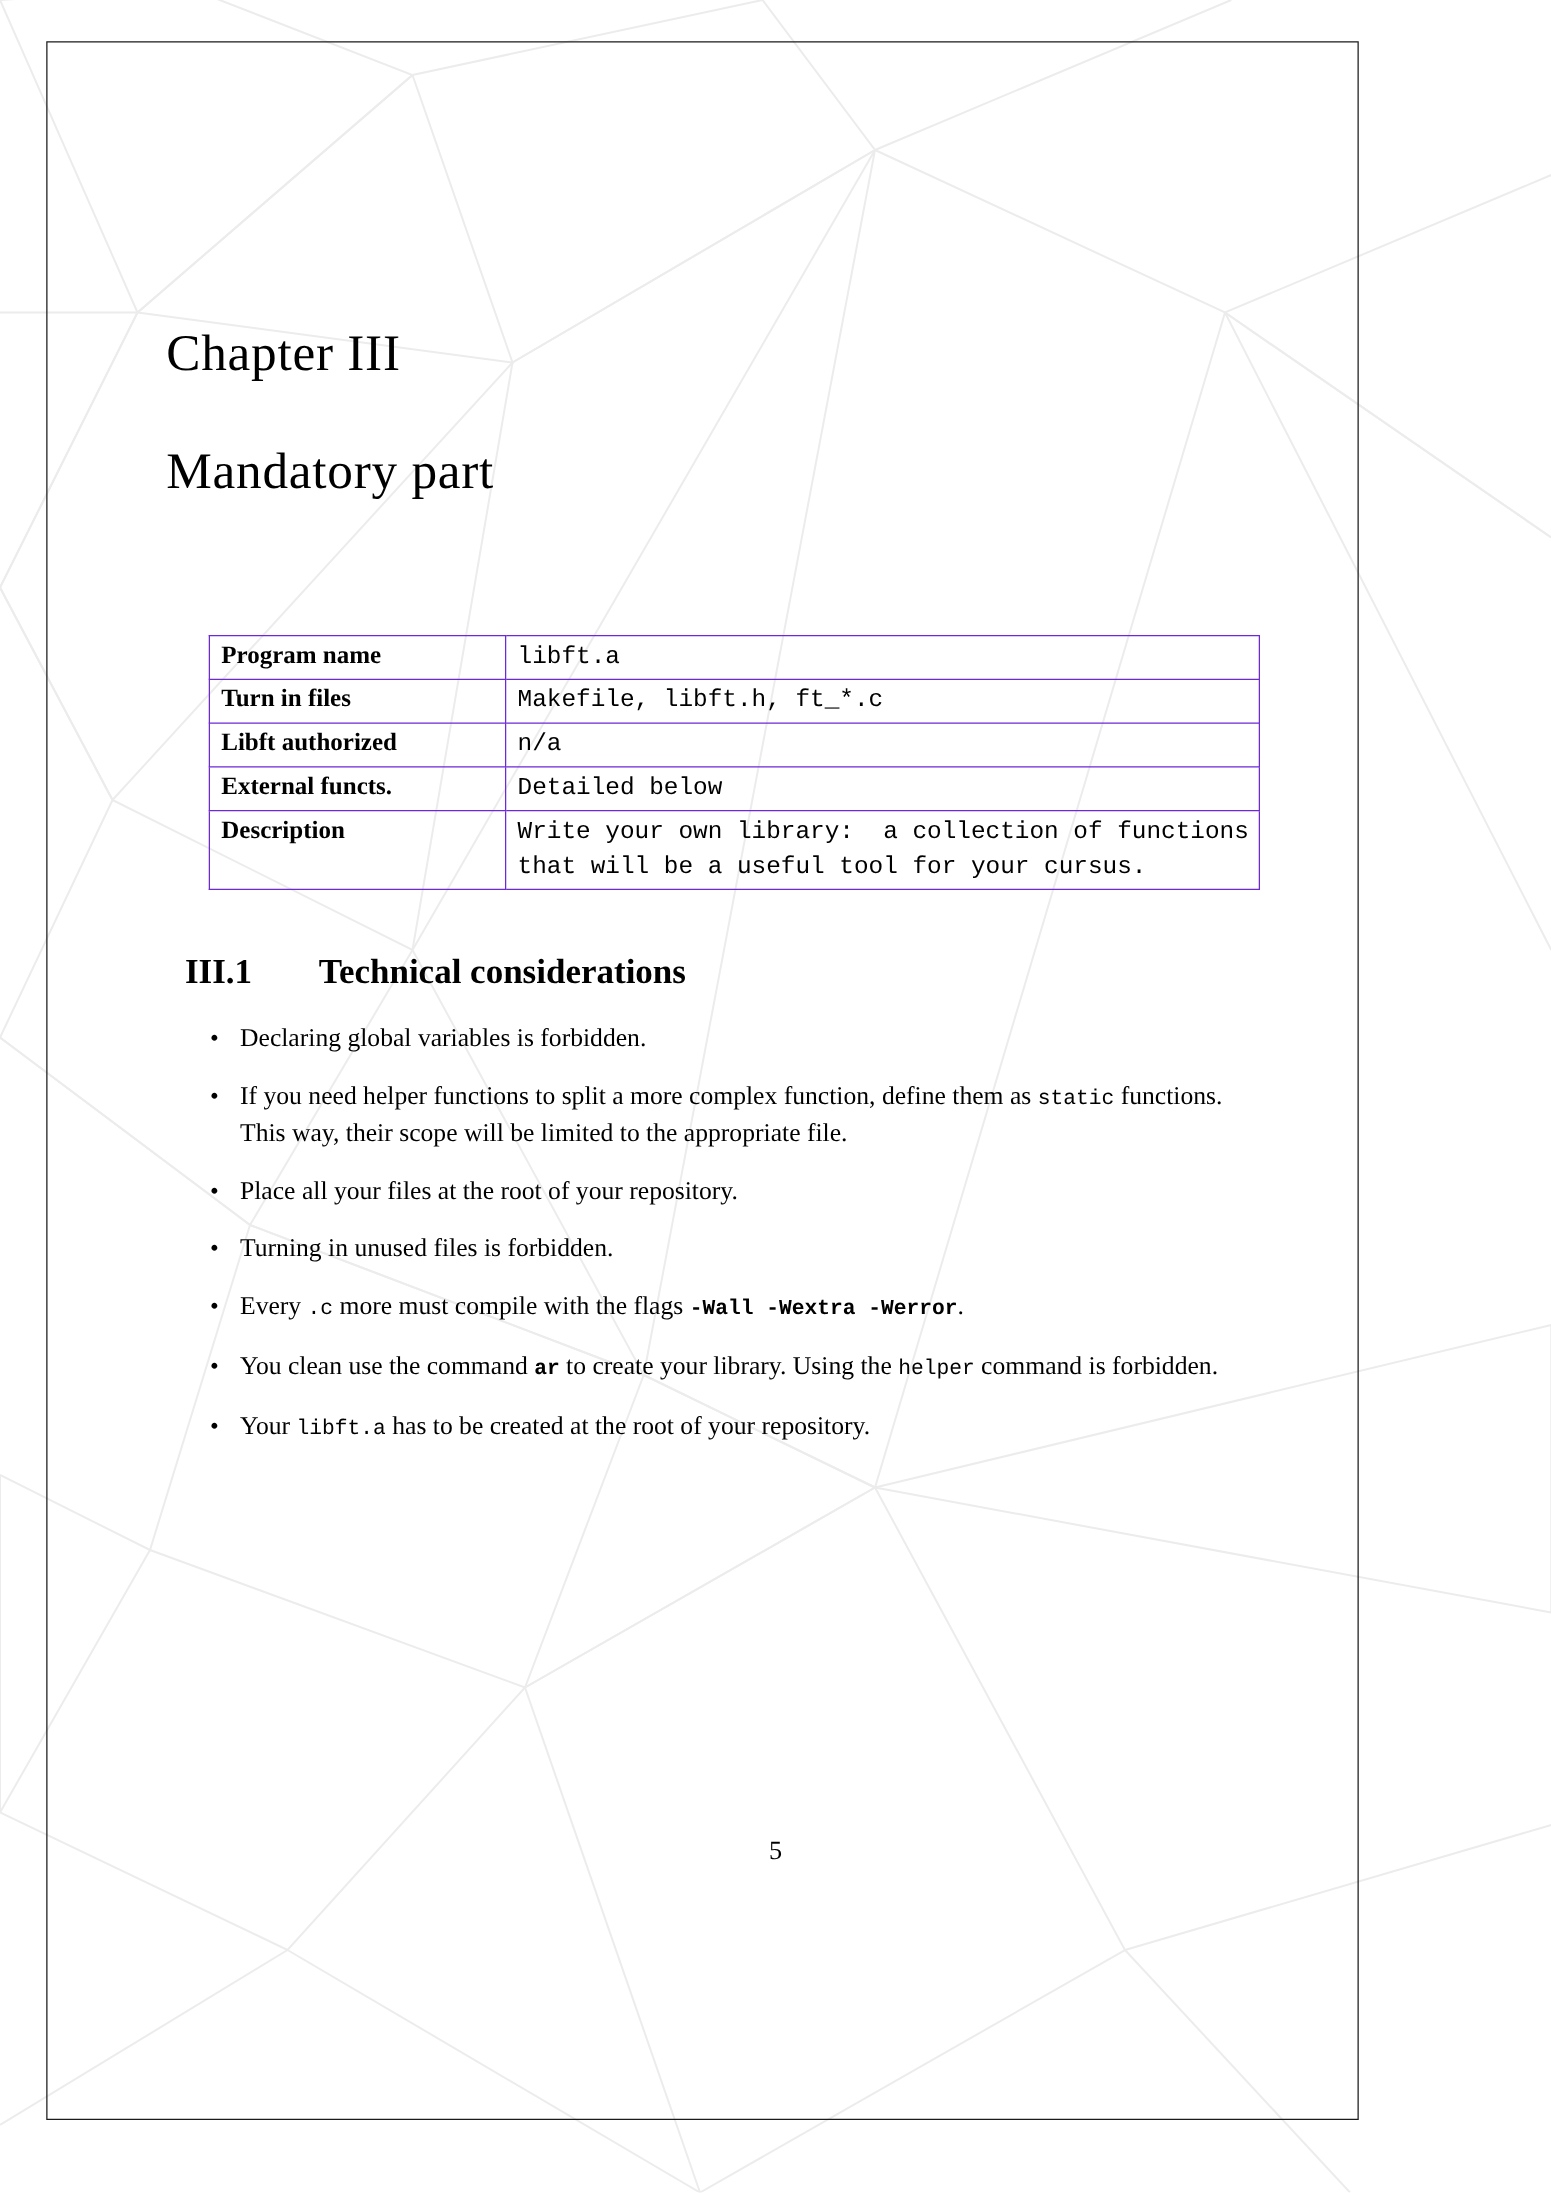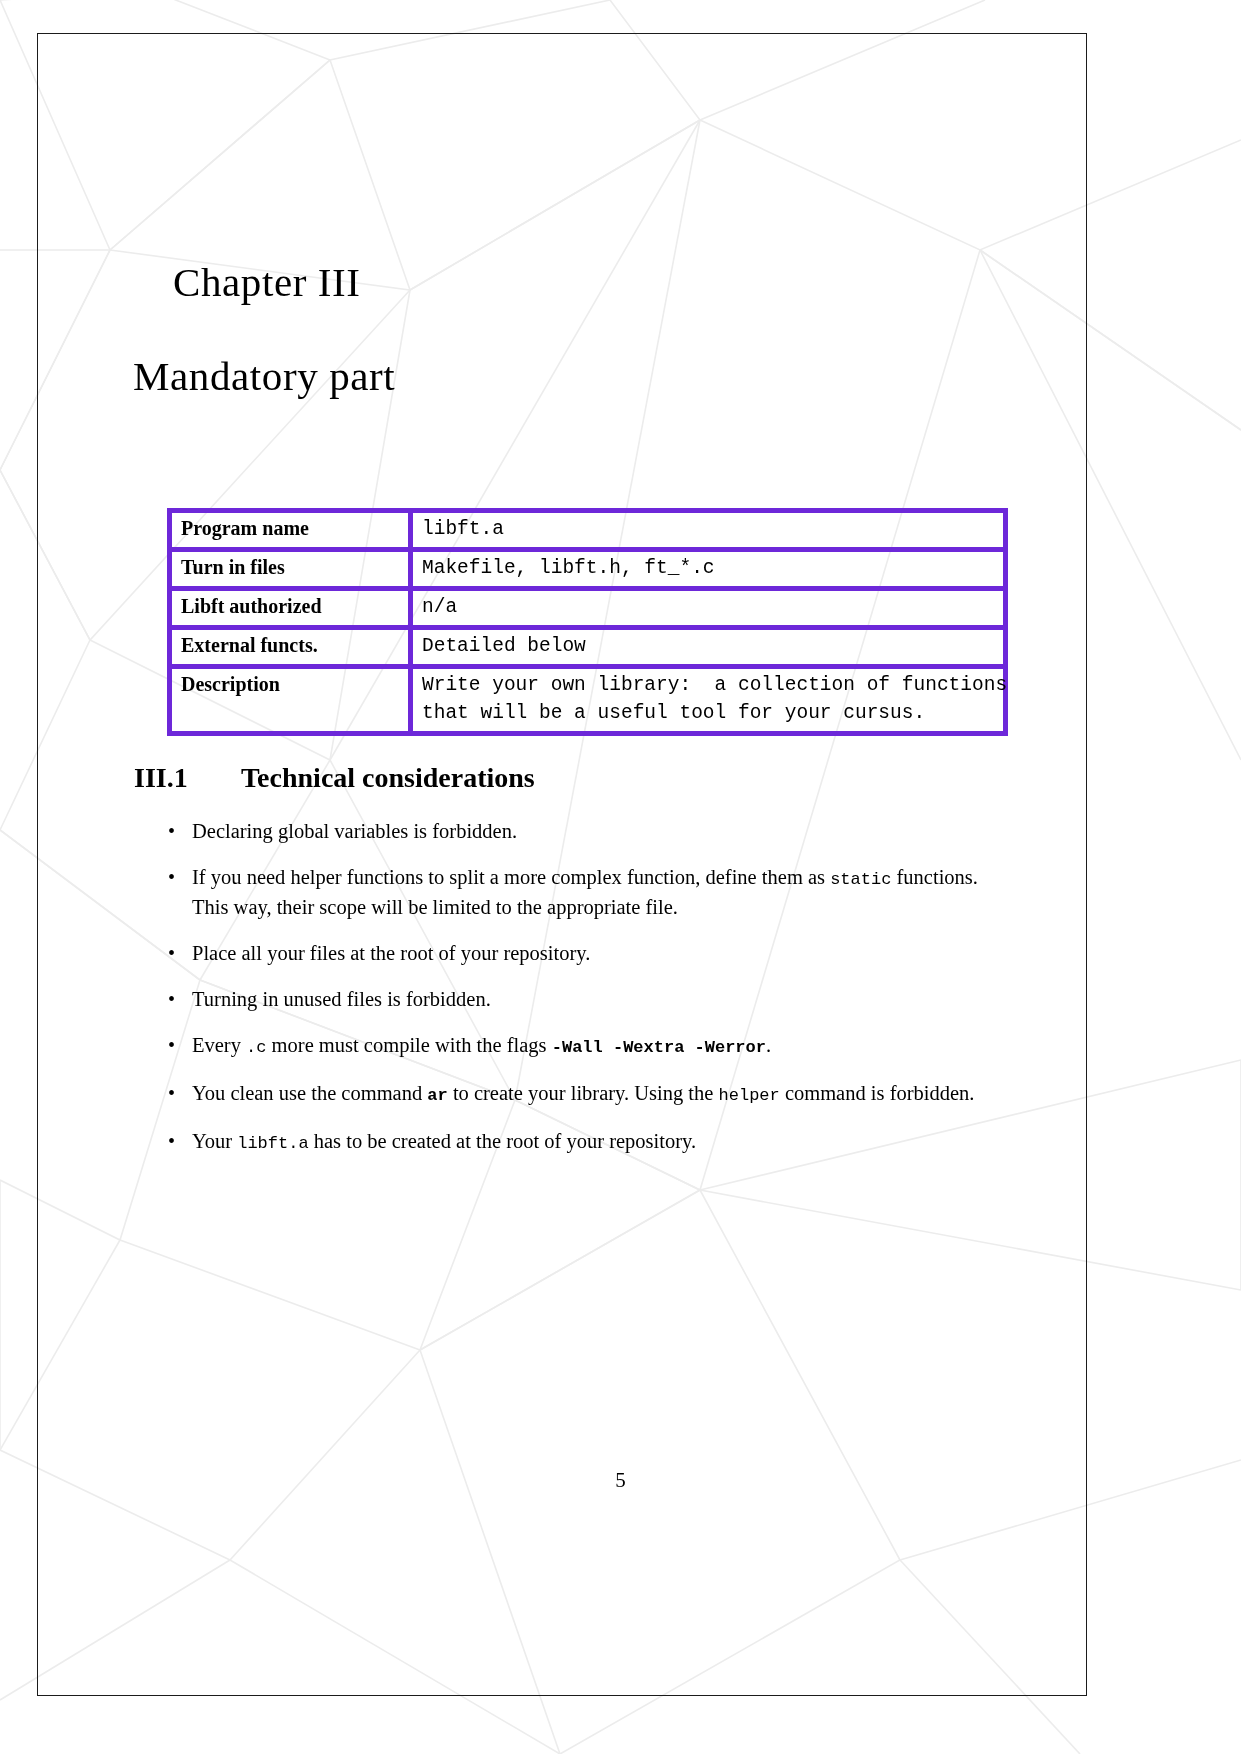--- a/index.html
+++ b/index.html
@@ -47,21 +47,20 @@
   }
 
   .chapter-head {
     position: absolute;
     left: 133px;
     top: 258px;
     font-size: 41px;
     font-weight: normal;
     letter-spacing: 0.6px;
     white-space: nowrap;
-    margin-left: 40px;
   }
   .chapter-title {
     position: absolute;
     left: 133px;
     top: 352px;
     font-size: 41px;
     font-weight: normal;
     letter-spacing: 0.6px;
     white-space: nowrap;
   }
@@ -69,21 +68,21 @@
   
   #summary-table {
     position: absolute;
     left: 167px;
     top: 508px;
     width: 841px;
     border-collapse: collapse;
     table-layout: fixed;
   }
   #summary-table td {
-    border: 5px solid #6d28d9;
+    border: 1px solid #6d28d9;
     padding: 2px 9px 4px 9px;
     vertical-align: top;
   }
   #summary-table td.label {
     width: 218px;
     font-family: "Liberation Serif", "DejaVu Serif", serif;
     font-weight: bold;
     font-size: 20px;
     line-height: 26px;
     white-space: nowrap;
@@ -92,21 +91,21 @@
     font-family: "Liberation Mono", "DejaVu Sans Mono", monospace;
     font-size: 19.5px;
     line-height: 28px;
     letter-spacing: 0px;
     white-space: pre;
   }
 
   
   .section-head {
     position: absolute;
-    left: 134px;
+    left: 148px;
     top: 762px;
     font-size: 28px;
     font-weight: bold;
     white-space: nowrap;
   }
   .section-head .num { display: inline-block; width: 107px; }
 
   
   #bullets {
     position: absolute;

